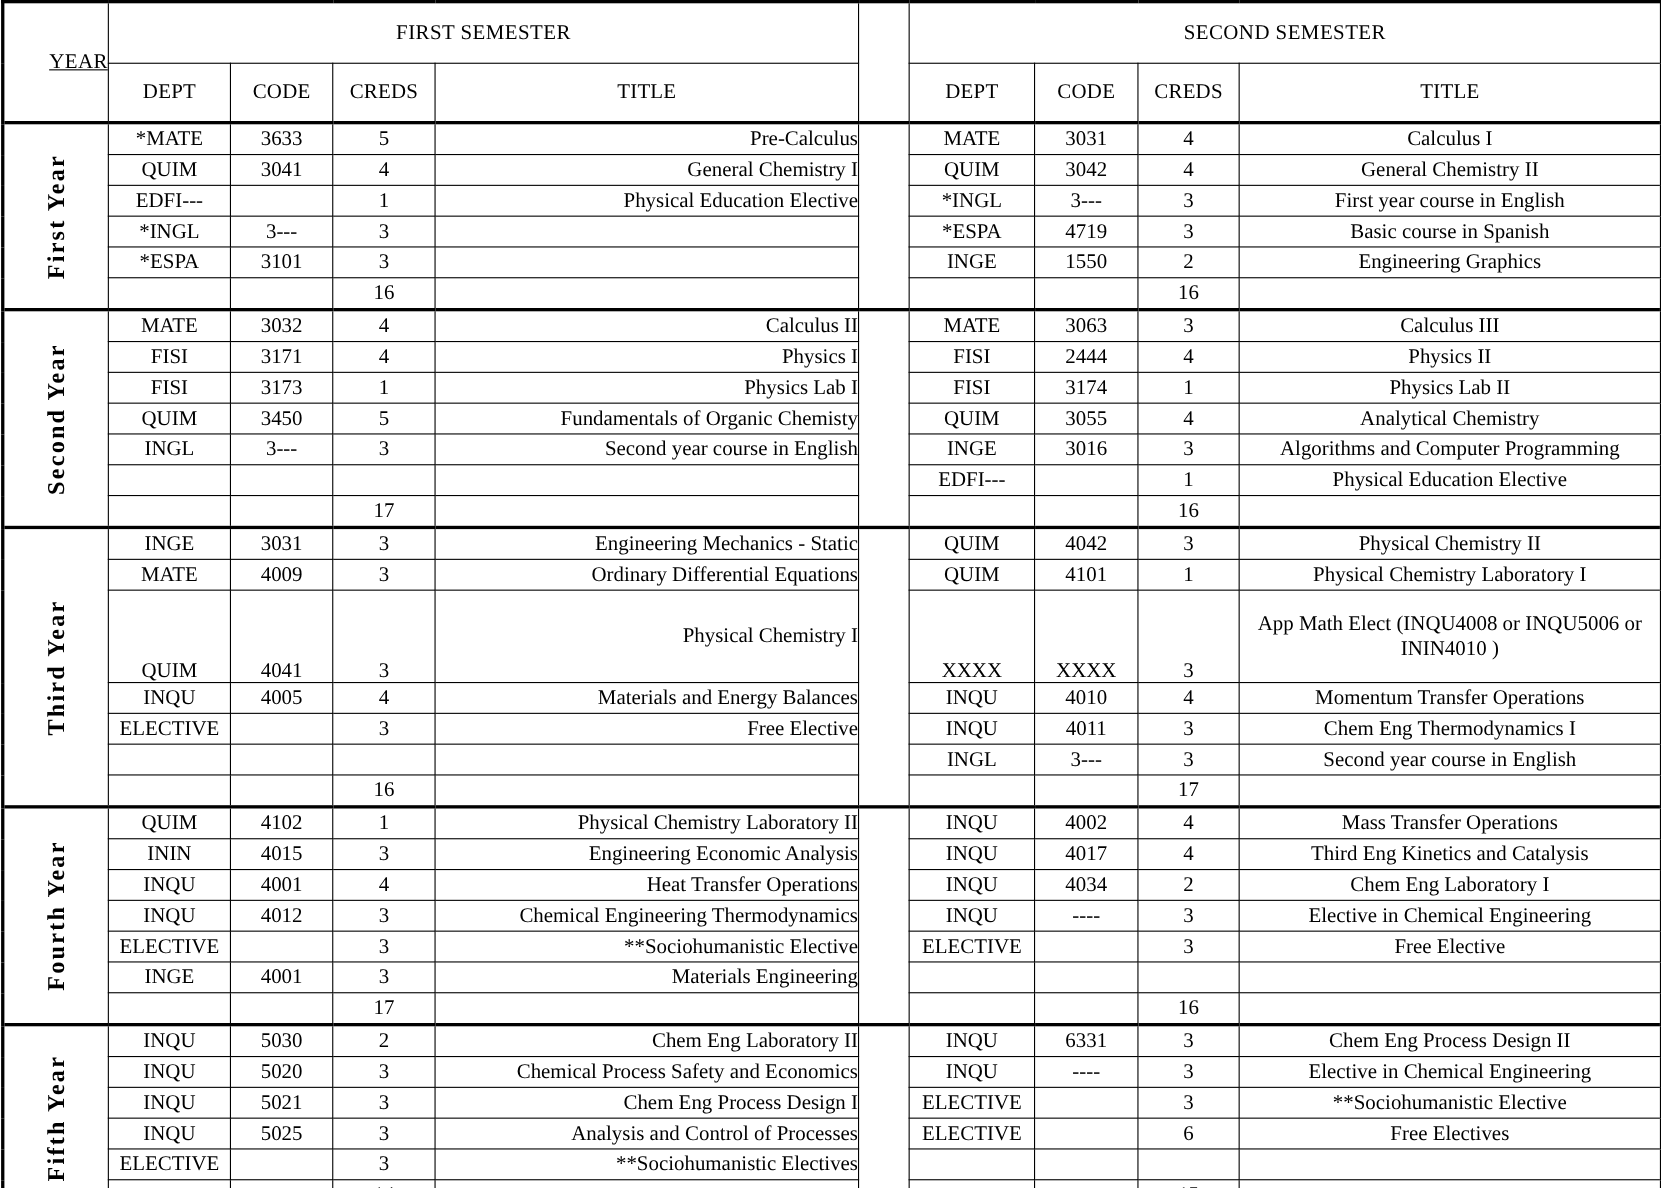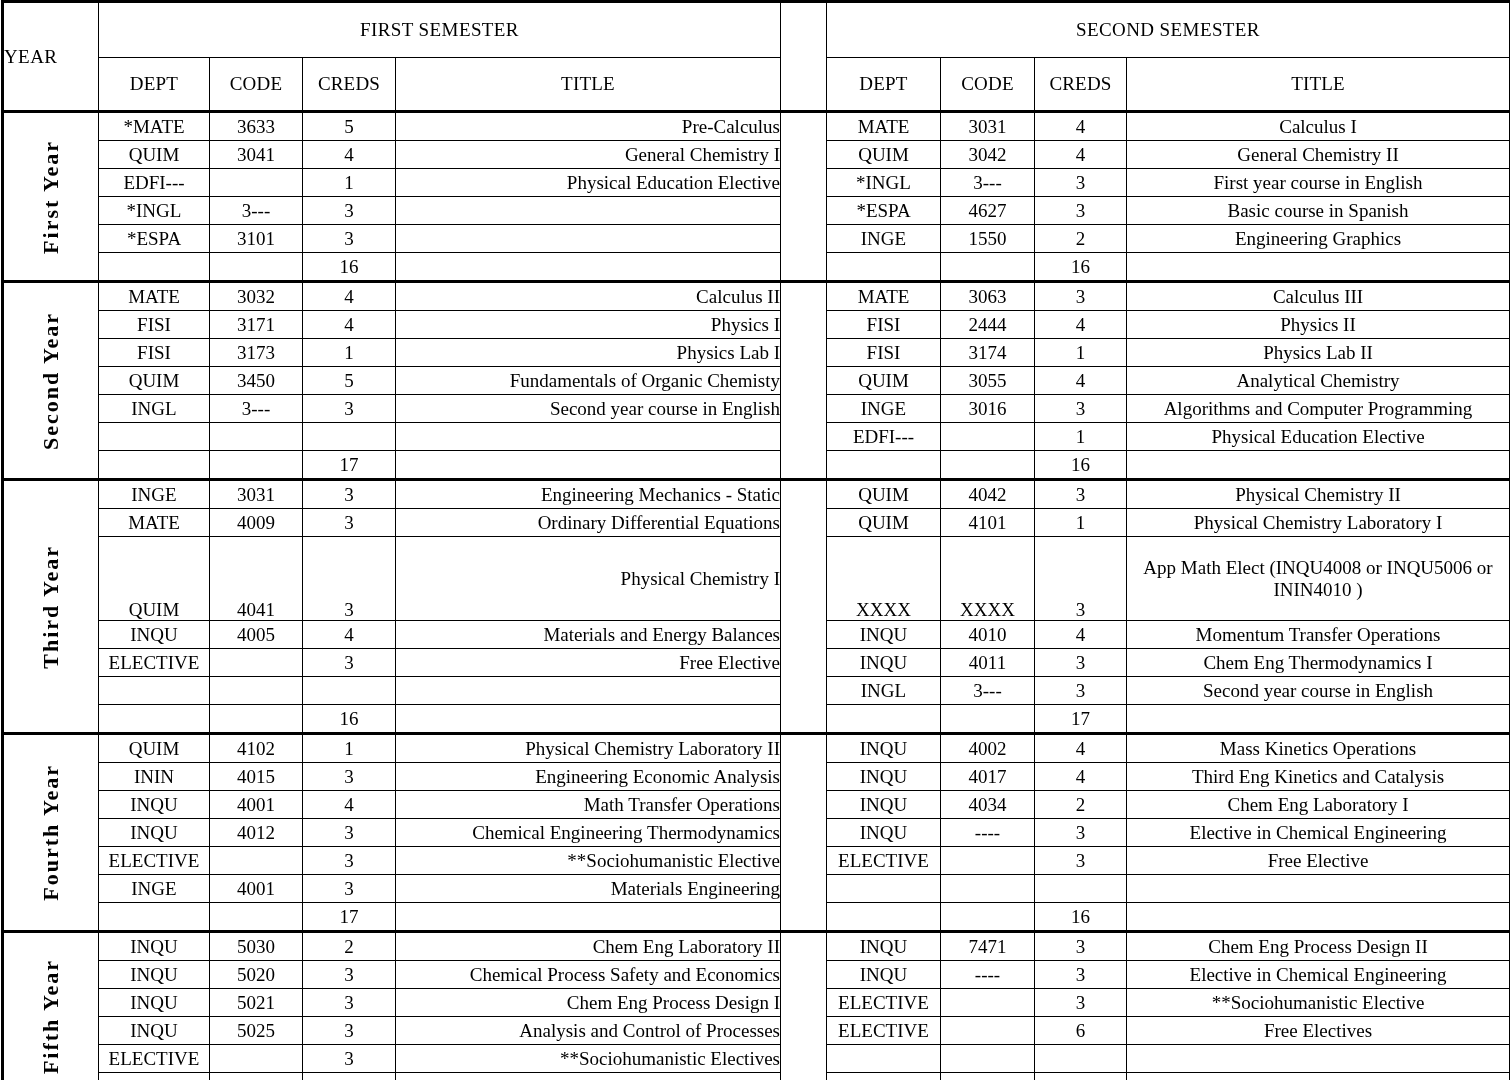--- a/index.html
+++ b/index.html
@@ -48,24 +48,25 @@
     margin-left: 31px;
   }
   .hdr-col {
     text-align: center;
     font-weight: bold;
     font-size: 21px;
     height: 52px;
     letter-spacing: 0.2px;
   }
   .hdr-year {
-    text-align: left;
+    text-align: right;
     font-weight: bold;
     font-size: 22px;
     letter-spacing: 0.4px;
+    text-decoration: underline;
   }
   .yearcell {
     width: 96px;
     text-align: center;
     vertical-align: middle;
     padding: 0;
   }
   .yearcell .rot {
     display: block;
     writing-mode: vertical-rl;
@@ -161,21 +162,21 @@
           <td class="c-code-r">3---</td>
           <td class="c-creds-r">3</td>
           <td class="c-title-r thick-right title-wrap">First year course in English</td>
         </tr>
         <tr class="courserow">
           <td class="c-dept">*INGL</td>
           <td class="c-code">3---</td>
           <td class="c-creds">3</td>
           <td class="c-title title-wrap"></td>
           <td class="c-dept-r">*ESPA</td>
-          <td class="c-code-r">4627</td>
+          <td class="c-code-r">4719</td>
           <td class="c-creds-r">3</td>
           <td class="c-title-r thick-right title-wrap">Basic course in Spanish</td>
         </tr>
         <tr class="courserow">
           <td class="c-dept">*ESPA</td>
           <td class="c-code">3101</td>
           <td class="c-creds">3</td>
           <td class="c-title title-wrap"></td>
           <td class="c-dept-r">INGE</td>
           <td class="c-code-r">1550</td>
@@ -345,37 +346,37 @@
             <span class="rot">Fourth Year</span>
           </td>
           <td class="c-dept thick-top">QUIM</td>
           <td class="c-code thick-top">4102</td>
           <td class="c-creds thick-top">1</td>
           <td class="c-title thick-top title-wrap">Physical Chemistry Laboratory II</td>
           <td class="spacer-col thick-top" rowspan="7"></td>
           <td class="c-dept-r thick-top">INQU</td>
           <td class="c-code-r thick-top">4002</td>
           <td class="c-creds-r thick-top">4</td>
-          <td class="c-title-r thick-right thick-top title-wrap">Mass Kinetics Operations</td>
+          <td class="c-title-r thick-right thick-top title-wrap">Mass Transfer Operations</td>
         </tr>
         <tr class="courserow">
           <td class="c-dept">ININ</td>
           <td class="c-code">4015</td>
           <td class="c-creds">3</td>
           <td class="c-title title-wrap">Engineering Economic Analysis</td>
           <td class="c-dept-r">INQU</td>
           <td class="c-code-r">4017</td>
           <td class="c-creds-r">4</td>
           <td class="c-title-r thick-right title-wrap">Third Eng Kinetics and Catalysis</td>
         </tr>
         <tr class="courserow">
           <td class="c-dept">INQU</td>
           <td class="c-code">4001</td>
           <td class="c-creds">4</td>
-          <td class="c-title title-wrap">Math Transfer Operations</td>
+          <td class="c-title title-wrap">Heat Transfer Operations</td>
           <td class="c-dept-r">INQU</td>
           <td class="c-code-r">4034</td>
           <td class="c-creds-r">2</td>
           <td class="c-title-r thick-right title-wrap">Chem Eng Laboratory I</td>
         </tr>
         <tr class="courserow">
           <td class="c-dept">INQU</td>
           <td class="c-code">4012</td>
           <td class="c-creds">3</td>
           <td class="c-title title-wrap">Chemical Engineering Thermodynamics</td>
@@ -417,21 +418,21 @@
         <tr class="courserow">
           <td class="yearcell thick-left thick-top" rowspan="6">
             <span class="rot">Fifth Year</span>
           </td>
           <td class="c-dept thick-top">INQU</td>
           <td class="c-code thick-top">5030</td>
           <td class="c-creds thick-top">2</td>
           <td class="c-title thick-top title-wrap">Chem Eng Laboratory II</td>
           <td class="spacer-col thick-top" rowspan="6"></td>
           <td class="c-dept-r thick-top">INQU</td>
-          <td class="c-code-r thick-top">7471</td>
+          <td class="c-code-r thick-top">6331</td>
           <td class="c-creds-r thick-top">3</td>
           <td class="c-title-r thick-right thick-top title-wrap">Chem Eng Process Design II</td>
         </tr>
         <tr class="courserow">
           <td class="c-dept">INQU</td>
           <td class="c-code">5020</td>
           <td class="c-creds">3</td>
           <td class="c-title title-wrap">Chemical Process Safety and Economics</td>
           <td class="c-dept-r">INQU</td>
           <td class="c-code-r">----</td>

